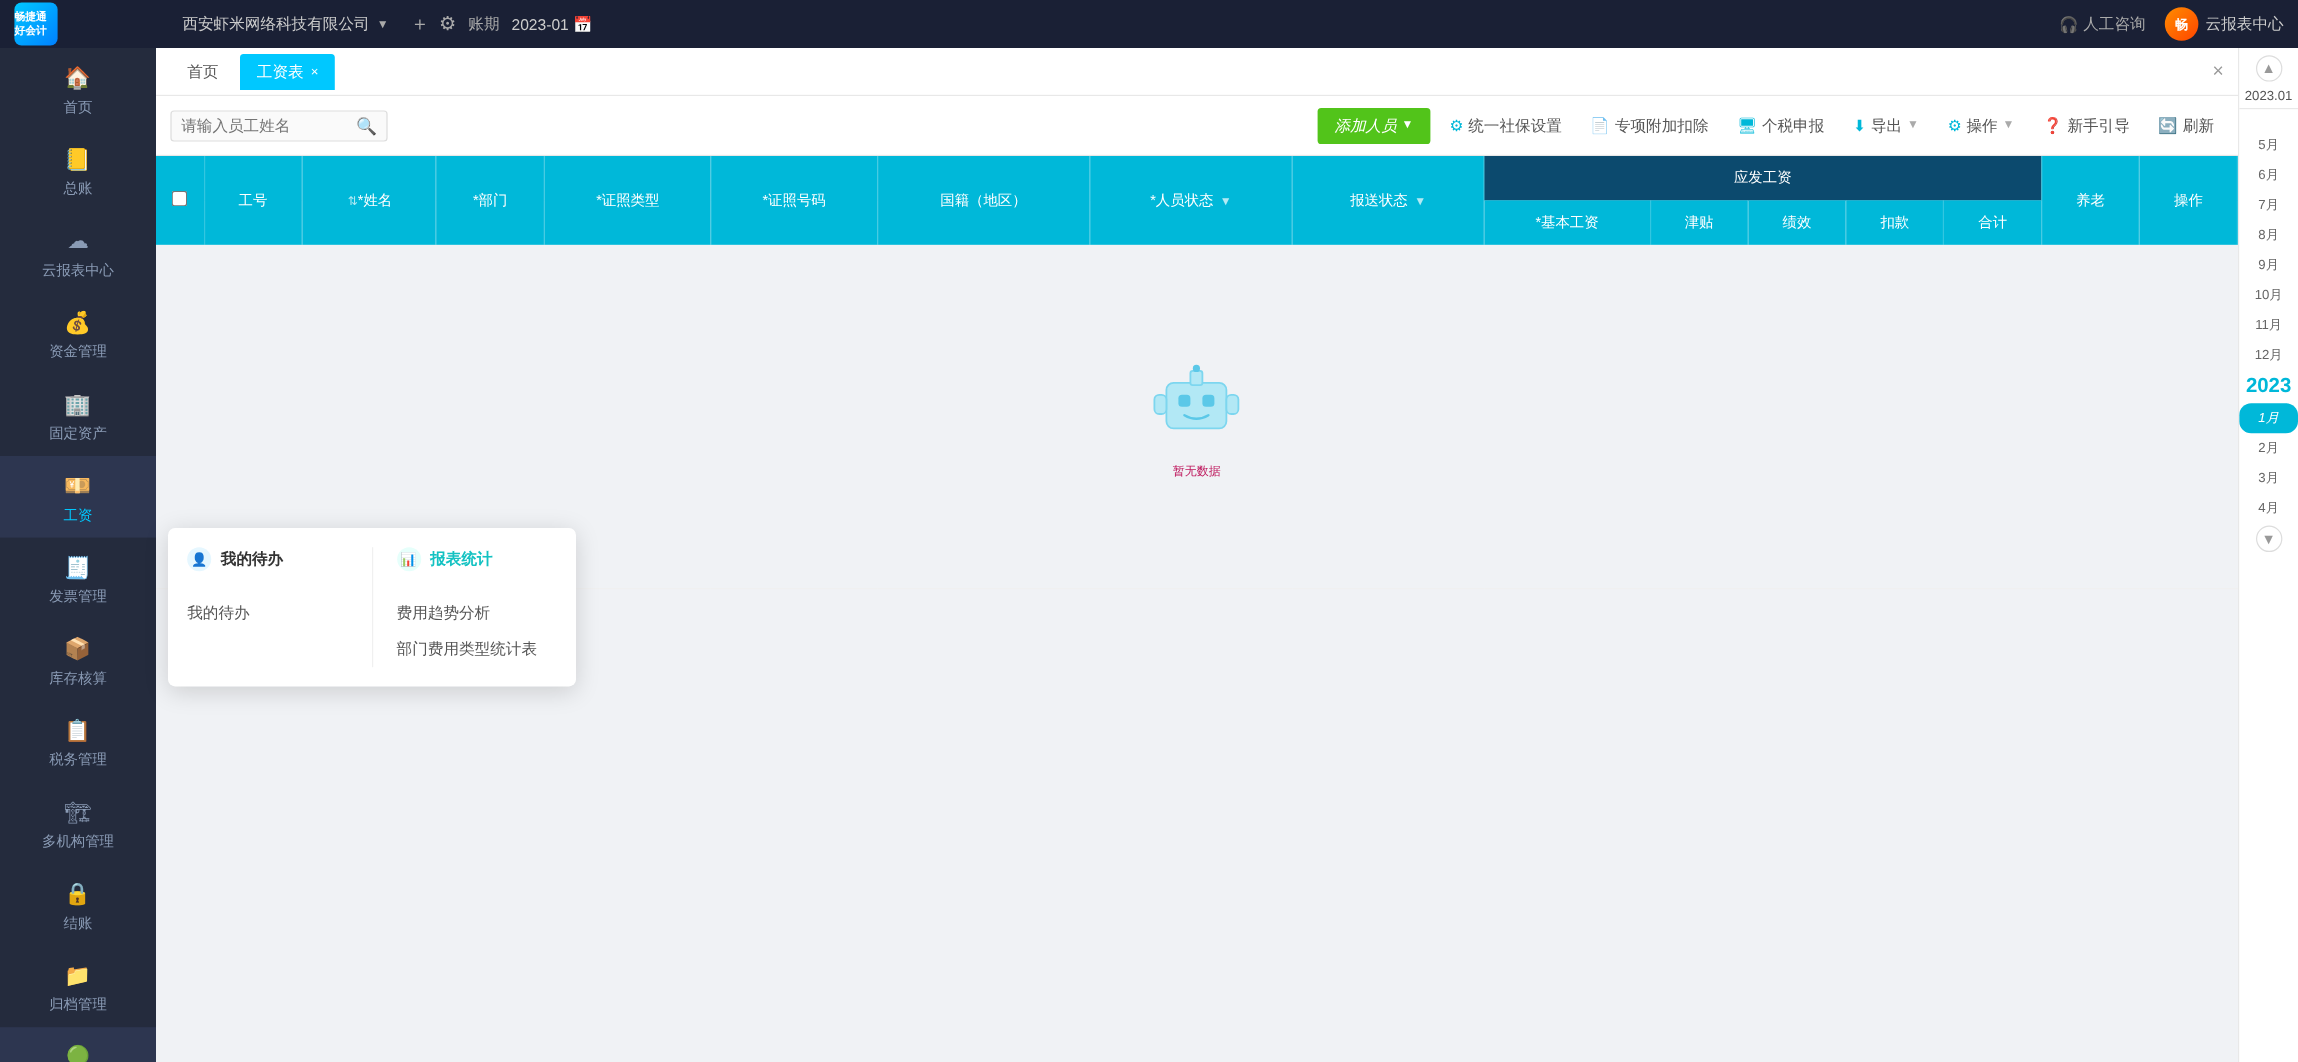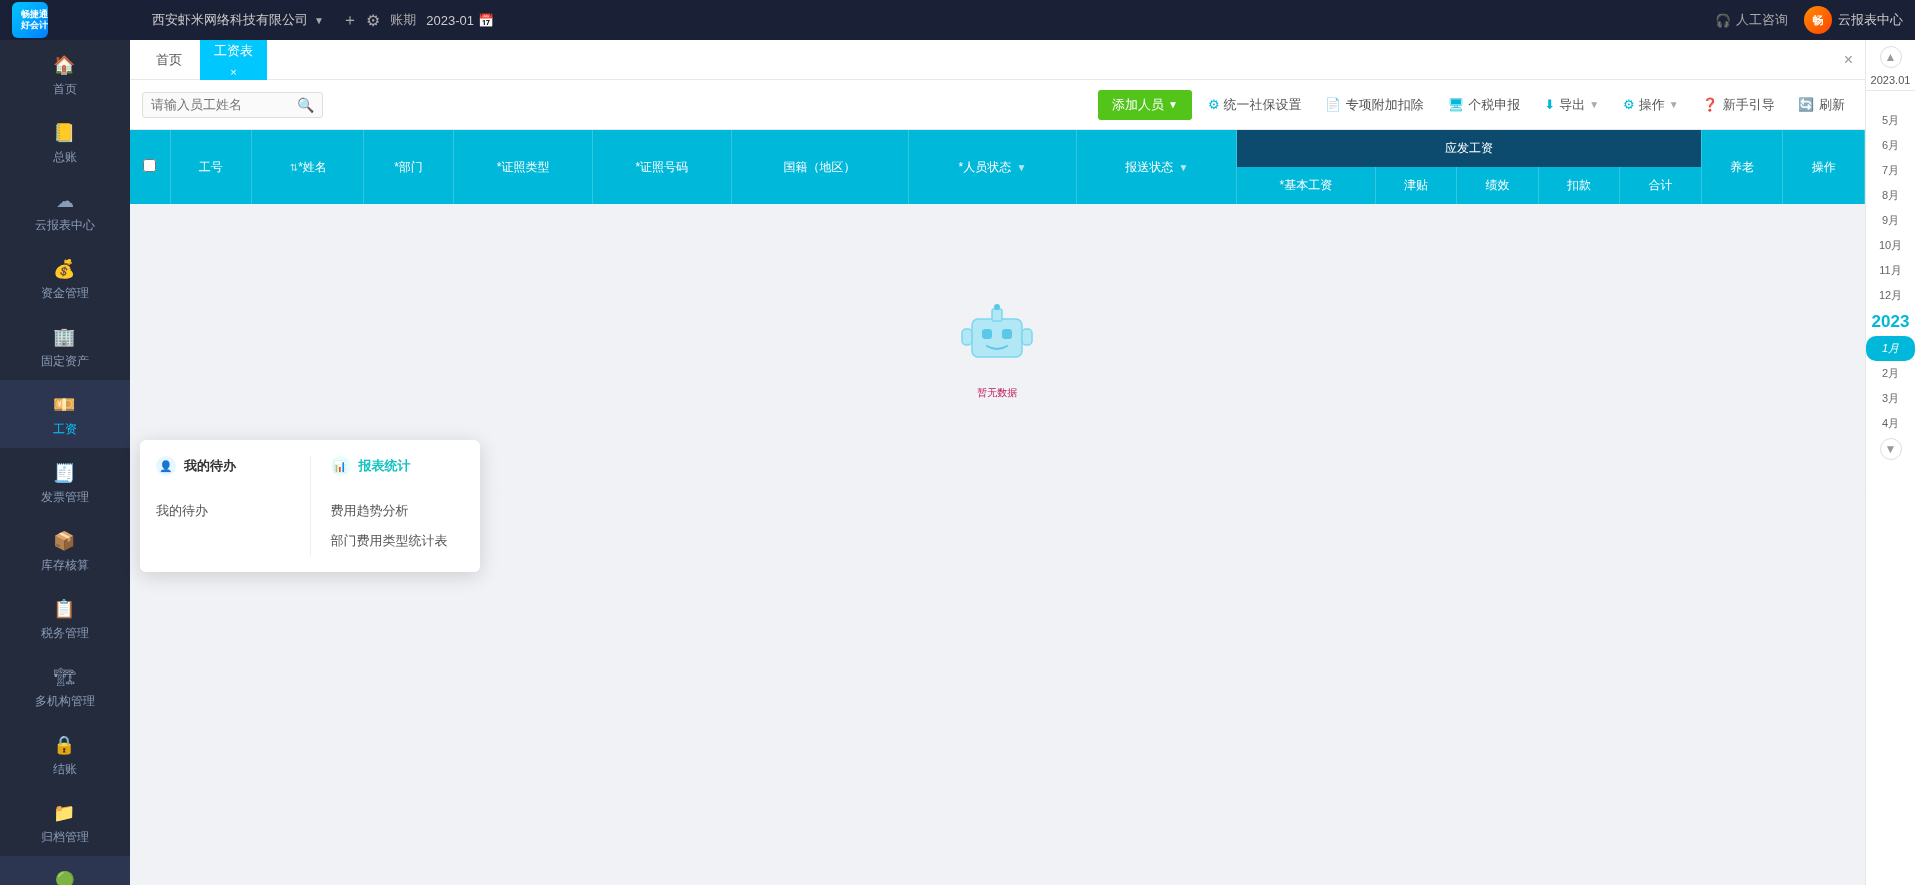--- a/index.html
+++ b/index.html
@@ -1,21 +1,21 @@
 <!DOCTYPE html>
 <html><head>
   <meta charset="utf-8">
   <style>
     * { margin: 0; padding: 0; box-sizing: border-box; }
     body { font-family: 'Microsoft YaHei', Arial, sans-serif; font-size: 13px; background: #f0f2f5; width: 1915px; height: 885px; overflow: hidden; display: flex; flex-direction: column; }
 
     
     .top-bar { height: 40px; background: #1a2035; display: flex; align-items: center; padding: 0 12px; gap: 10px; flex-shrink: 0; }
     .logo-area { display: flex; align-items: center; gap: 6px; width: 120px; }
-    .logo-box { width: 36px; height: 36px; background: linear-gradient(135deg, #00c8ff, #0080ff); border-radius: 6px; display: flex; align-items: center; justify-content: flex-end; color: white; font-size: 10px; font-weight: bold; flex-shrink: 0; }
+    .logo-box { width: 36px; height: 36px; background: linear-gradient(135deg, #00c8ff, #0080ff); border-radius: 6px; display: flex; align-items: center; justify-content: flex-start; color: white; font-size: 10px; font-weight: bold; flex-shrink: 0; }
     .company-selector { display: flex; align-items: center; gap: 6px; color: #ccc; font-size: 13px; margin-left: 10px; cursor: pointer; }
     .company-selector .chevron { font-size: 10px; color: #aaa; }
     .top-bar-actions { display: flex; align-items: center; gap: 8px; margin-left: 8px; }
     .top-bar-icon-btn { color: #aaa; font-size: 16px; cursor: pointer; background: none; border: none; }
     .period-label { color: #aaa; font-size: 13px; }
     .period-value { color: #ccc; font-size: 13px; display: flex; align-items: center; gap: 4px; cursor: pointer; }
     .spacer { flex: 1; }
     .top-right { display: flex; align-items: center; gap: 16px; }
     .support-btn { color: #aaa; font-size: 13px; display: flex; align-items: center; gap: 4px; cursor: pointer; }
     .user-info { display: flex; align-items: center; gap: 6px; cursor: pointer; }
@@ -30,30 +30,30 @@
     .sidebar-item { display: flex; flex-direction: column; align-items: center; padding: 14px 8px 10px; cursor: pointer; color: #8a9bb5; font-size: 12px; gap: 5px; position: relative; }
     .sidebar-item.active { background: #2d3650; color: #00c8ff; }
     .sidebar-item .s-icon { font-size: 18px; }
 
     
     .content-area { flex: 1; display: flex; flex-direction: column; overflow: hidden; background: #f0f2f5; }
 
     
     .tab-bar { height: 40px; background: #fff; display: flex; align-items: center; padding: 0 12px; gap: 4px; border-bottom: 1px solid #e8e8e8; flex-shrink: 0; }
     .tab { padding: 6px 14px; font-size: 13px; cursor: pointer; border-radius: 3px 3px 0 0; color: #555; }
-    .tab.active { background: #00c8ff; color: white; display: flex; align-items: center; gap: 6px; flex-direction: column; }
+    .tab.active { background: #00c8ff; color: white; display: flex; align-items: center; gap: 6px; }
     .tab-close { font-size: 11px; cursor: pointer; }
 
     
     .toolbar { height: 50px; background: #fff; display: flex; align-items: center; padding: 0 12px; gap: 8px; border-bottom: 1px solid #e8e8e8; flex-shrink: 0; }
     .search-input-wrap { display: flex; align-items: flex-start; border: 1px solid #ddd; border-radius: 3px; padding: 4px 8px; gap: 6px; background: #fafafa; }
     .search-input-wrap input { border: none; background: transparent; outline: none; font-size: 13px; width: 140px; color: #333; }
     .search-icon { color: #aaa; font-size: 14px; cursor: pointer; }
     .toolbar-spacer { flex: 1; }
-    .add-person-btn { background: #52c41a; color: white; border: none; border-radius: 3px; padding: 6px 14px; font-size: 13px; cursor: pointer; display: flex; align-items: center; gap: 4px; }
+    .add-person-btn { background: #52c41a; color: white; border: none; border-radius: 3px; padding: 6px 14px; font-size: 13px; cursor: pointer; display: flex; align-items: center; gap: 4px; font-style: italic; }
     .add-person-btn .chevron { font-size: 10px; }
     .toolbar-action { color: #555; font-size: 13px; display: flex; align-items: center; gap: 4px; cursor: pointer; padding: 0 8px; }
     .toolbar-action .t-icon { color: #00b8d9; }
 
     
     .table-wrap { flex: 1; overflow: auto; position: relative; }
     .data-table { width: 100%; border-collapse: collapse; }
     .data-table thead tr { background: #00b8d9; color: white; }
     .data-table thead th { padding: 10px 8px; font-size: 12px; font-weight: normal; border-right: 1px solid rgba(255,255,255,0.2); white-space: nowrap; text-align: center; }
     .data-table td { padding: 10px 8px; border-bottom: 1px solid #f0f0f0; text-align: center; font-size: 12px; color: #555; }

